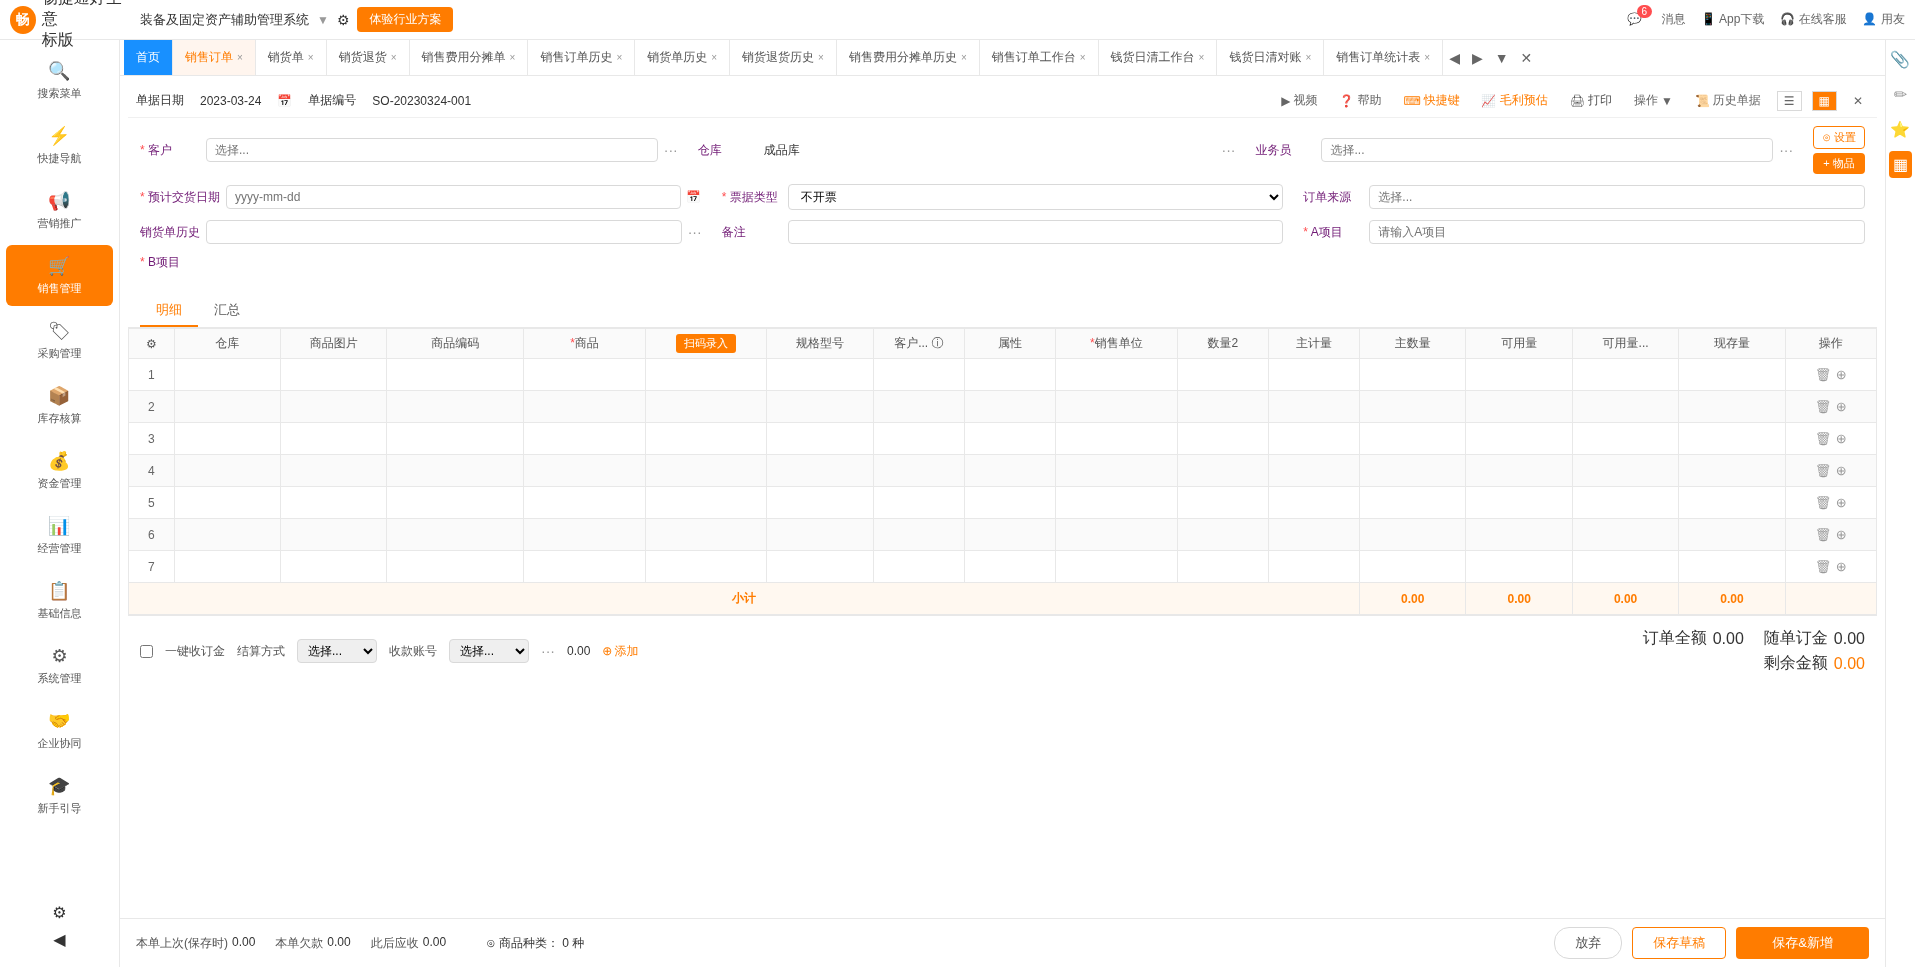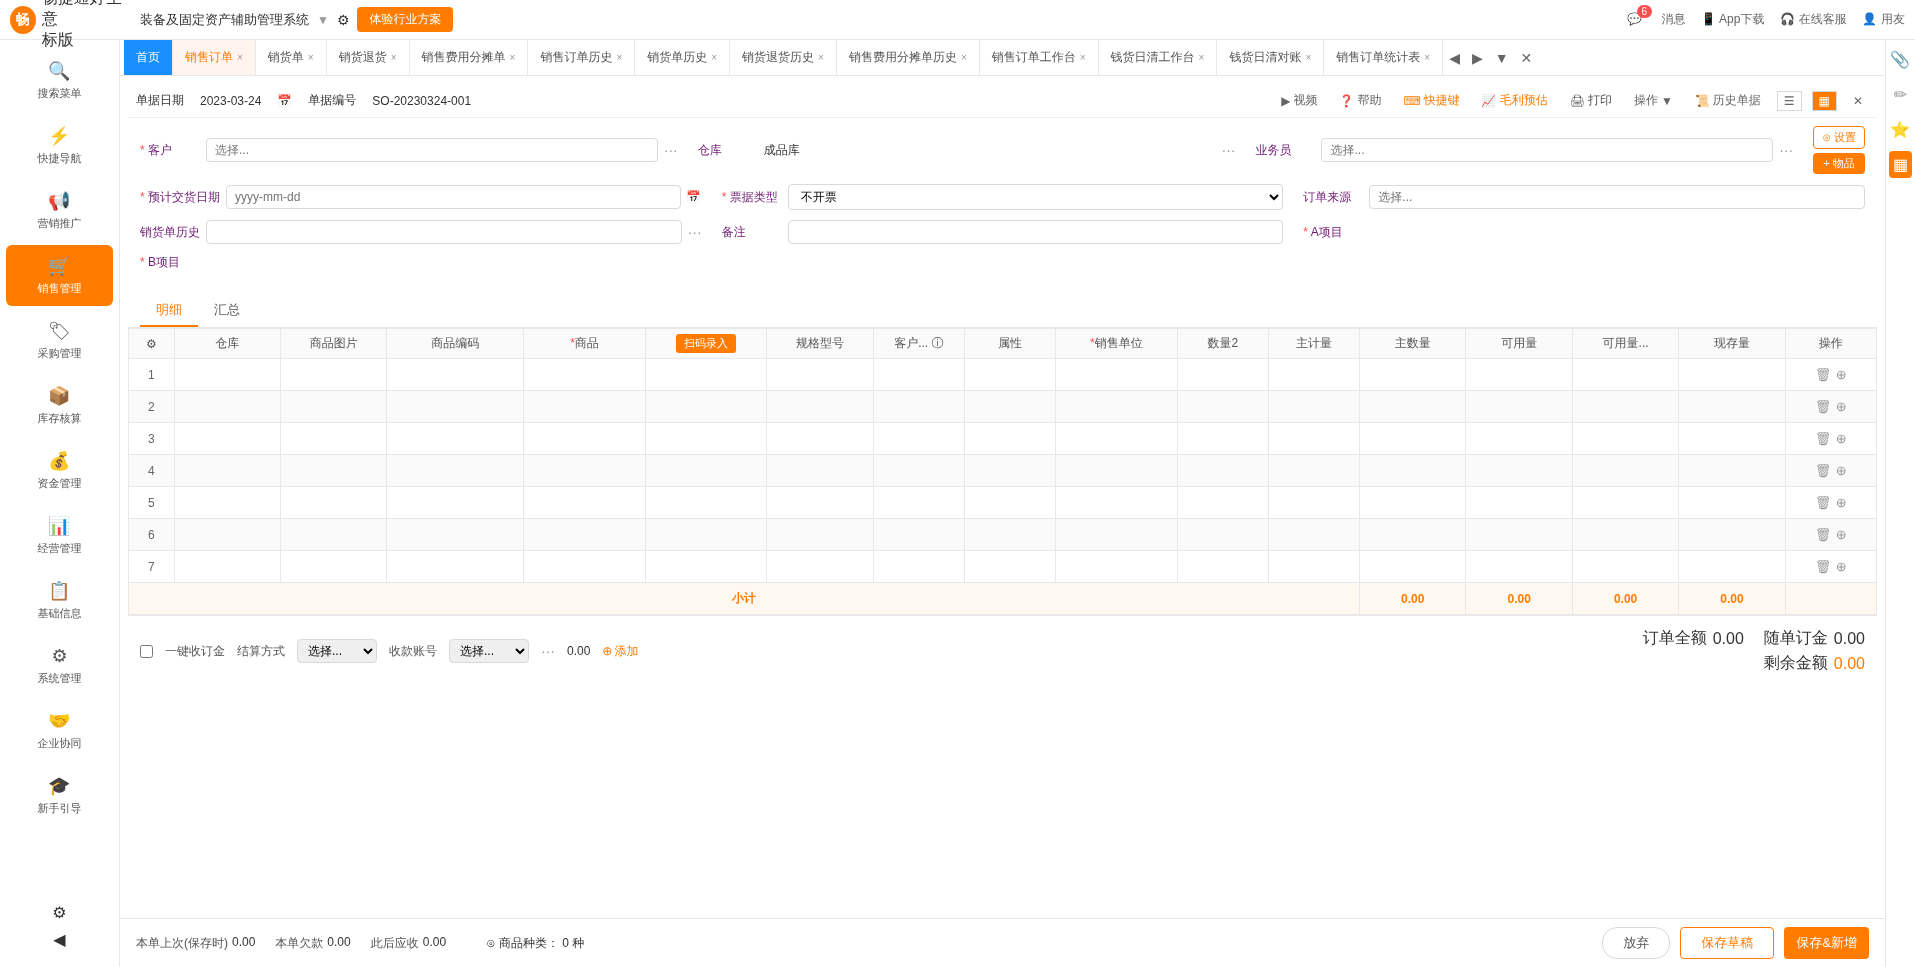--- a/index.html
+++ b/index.html
@@ -381,21 +381,21 @@
       border-radius: 4px;
       padding: 6px 20px;
       cursor: pointer;
       font-size: 13px;
     }
     .btn-save-new {
       background: #ff7c00;
       color: #fff;
       border: none;
       border-radius: 4px;
-      padding: 6px 12px;
+      padding: 6px 36px;
       cursor: pointer;
       font-size: 13px;
     }
 
     
     .right-panel {
       width: 30px;
       background: #fff;
       border-left: 1px solid #e8e8e8;
       display: flex;
@@ -678,20 +678,21 @@
             <span class="field-label">销货单历史</span>
             <input class="field-input" type="text" style="flex: 3 1 0%;">
             <span class="dots-btn">···</span>
           </div>
           <div class="field-group">
             <span class="field-label">备注</span>
             <input class="field-input" type="text" style="flex: 2 1 0%;">
           </div>
           <div class="field-group">
             <span class="field-label required">A项目</span>
+            <input class="field-input" type="text" placeholder="请输入A项目" style="flex: 2 1 0%;">
           </div>
         </div>
         <div class="fields-row">
           <div class="field-group">
             <span class="field-label required">B项目</span>
           </div>
           <div style="flex:2;"></div>
         </div>
       </div>
 

